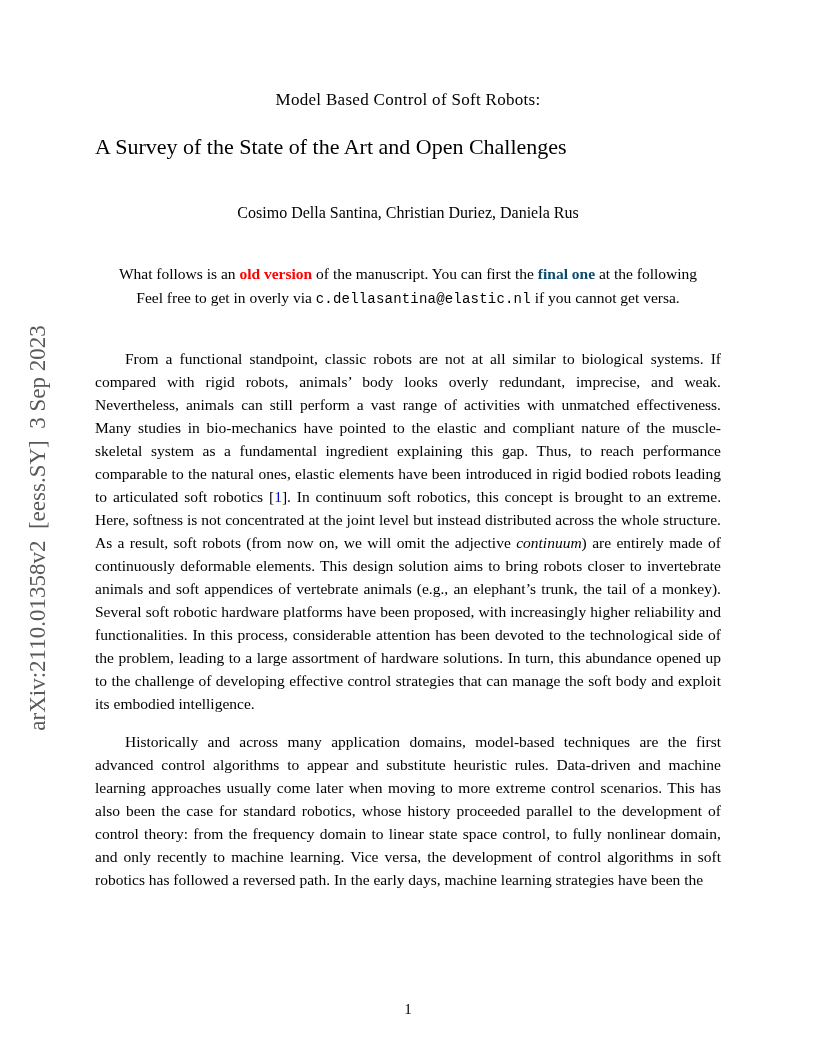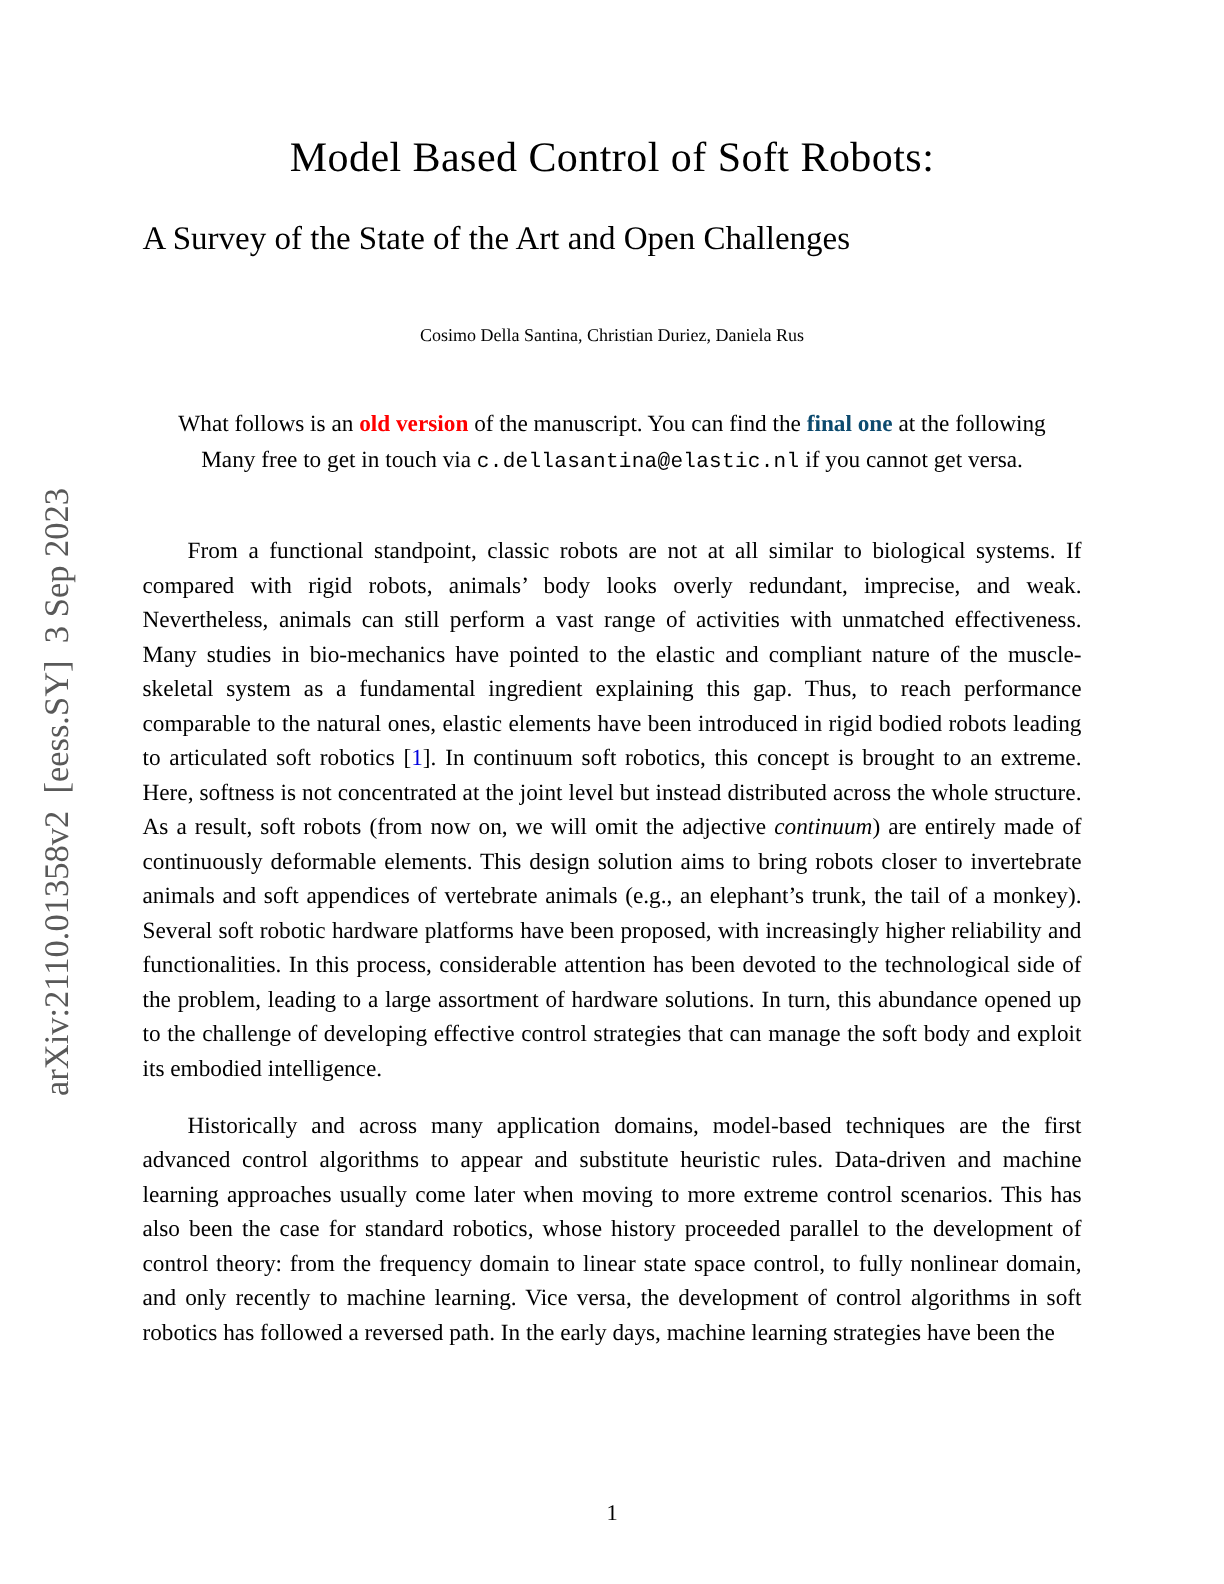--- a/index.html
+++ b/index.html
@@ -12,33 +12,33 @@
     position: relative;
     overflow: hidden;
   }
   .content {
     position: absolute;
     left: 95px;
     top: 0;
     width: 626px;
   }
   .title {
-    font-size: 28px;
+    font-size: 17px;
     font-weight: normal;
     text-align: center;
     margin: 90px 0 0 0;
     letter-spacing: 0.3px;
   }
   .subtitle {
     font-size: 22px;
     font-weight: normal;
     margin-top: 24px;
   }
   .authors {
-    font-size: 12px;
+    font-size: 16px;
     text-align: center;
     margin-top: 44px;
   }
   .notice {
     margin-top: 40px;
     font-size: 15.5px;
     line-height: 23.5px;
     text-align: center;
   }
   .bold { font-weight: bold; margin-top: 44px; }
@@ -95,22 +95,22 @@
 
   <div class="content">
 
     <h1 class="title">Model Based Control of Soft Robots:</h1>
 
     <div class="subtitle">A Survey of the State of the Art and Open Challenges</div>
 
     <div class="authors">Cosimo Della Santina, Christian Duriez, Daniela Rus</div>
 
     <div class="notice">
-      <div><span>What follows is an </span><span class="bold red">old version</span><span> of the manuscript. You can find the </span><span class="bold blue">final one</span><span> at the following</span></div>
-      <div><span>Many free to get in touch via </span><span class="mono">c.dellasantina@elastic.nl</span><span> if you cannot get versa.</span></div>
+      <div><span>What follows is an </span><span class="bold red">old version</span><span> of the manuscript. You can first the </span><span class="bold blue">final one</span><span> at the following</span></div>
+      <div><span>Feel free to get in overly via </span><span class="mono">c.dellasantina@elastic.nl</span><span> if you cannot get versa.</span></div>
     </div>
 
     <div class="body-text">
       <p class="body-para"><span>From a functional standpoint, classic robots are not at all similar to biological systems. If compared with rigid robots, animals’ body looks overly redundant, imprecise, and weak. Nevertheless, animals can still perform a vast range of activities with unmatched effectiveness. Many studies in bio-mechanics have pointed to the elastic and compliant nature of the muscle-skeletal system as a fundamental ingredient explaining this gap. Thus, to reach performance comparable to the natural ones, elastic elements have been introduced in rigid bodied robots leading to articulated soft robotics [</span><span class="cite">1</span><span>]. In continuum soft robotics, this concept is brought to an extreme. Here, softness is not concentrated at the joint level but instead distributed across the whole structure. As a result, soft robots (from now on, we will omit the adjective </span><em>continuum</em><span>) are entirely made of continuously deformable elements. This design solution aims to bring robots closer to invertebrate animals and soft appendices of vertebrate animals (e.g., an elephant’s trunk, the tail of a monkey). Several soft robotic hardware platforms have been proposed, with increasingly higher reliability and functionalities. In this process, considerable attention has been devoted to the technological side of the problem, leading to a large assortment of hardware solutions. In turn, this abundance opened up to the challenge of developing effective control strategies that can manage the soft body and exploit its embodied intelligence.</span></p>
       <p class="body-para">Historically and across many application domains, model-based techniques are the first advanced control algorithms to appear and substitute heuristic rules. Data-driven and machine learning approaches usually come later when moving to more extreme control scenarios. This has also been the case for standard robotics, whose history proceeded parallel to the development of control theory: from the frequency domain to linear state space control, to fully nonlinear domain, and only recently to machine learning. Vice versa, the development of control algorithms in soft robotics has followed a reversed path. In the early days, machine learning strategies have been the</p>
     </div>
 
   </div>
 
   <div class="page-number">1</div>

